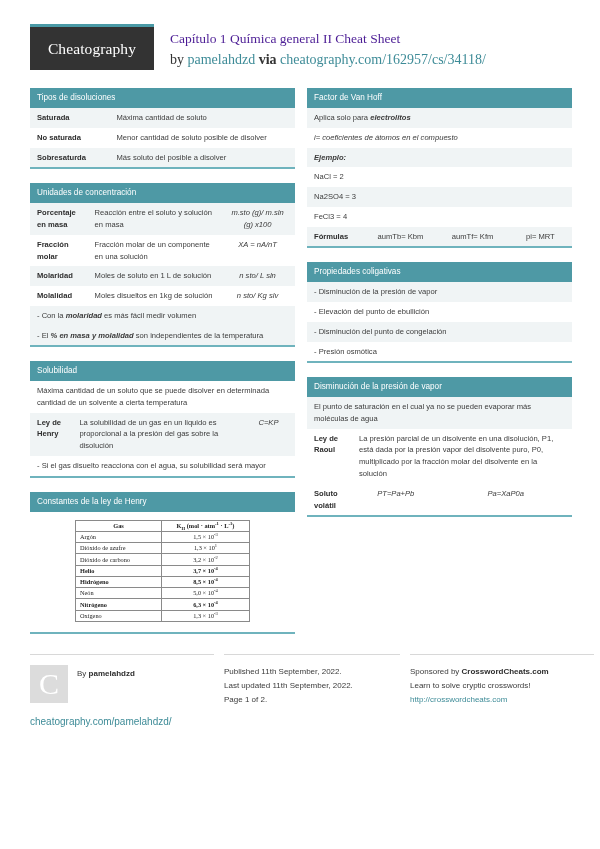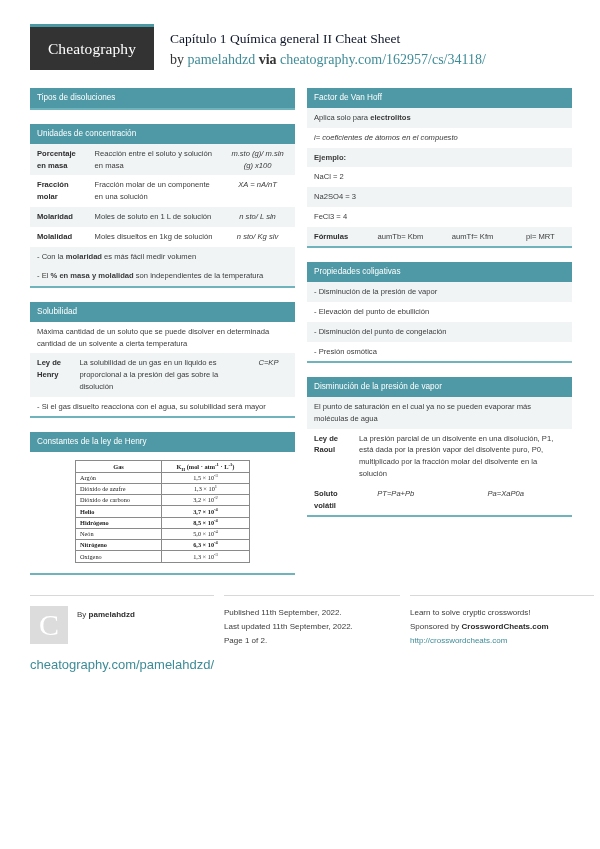--- a/index.html
+++ b/index.html
@@ -38,21 +38,21 @@
     font-size: 15.5px;
     letter-spacing: 0.1px;
   }
   .title-block {
     padding-left: 16px;
     padding-top: 6px;
   }
   .sheet-title {
     font-family: "Liberation Serif", serif;
     font-size: 13.5px;
-    color: #0f172a;
+    color: #4c1d95;
     line-height: 1.35;
   }
   .byline {
     font-family: "Liberation Serif", serif;
     font-size: 14px;
     color: #333;
     line-height: 1.5;
     margin-top: 1px;
   }
   .byline a, .link { color: #3d8b97; text-decoration: none; }
@@ -91,21 +91,21 @@
     vertical-align: top;
     line-height: 1.55;
   }
   tr.odd td { background: #f0f4f5; }
   tr.even td { background: #ffffff; }
   td.k { font-weight: bold; width: 30%; color:#2e2e2e; }
   td.k-narrow { font-weight: bold; width: 20%; color:#2e2e2e; }
   td.desc { width: 46%; }
   td.f { font-style: italic; width: 26%; text-align: center; }
   td.full { width: 100%; }
-  .em { font-weight: bold; }
+  .em { font-weight: bold; font-style: italic; }
   .it { font-style: italic; }
 
   
   .note td { font-size: 7.6px; padding: 5px 7px; }
 
   
   .henry-wrap {
     background: #ffffff;
     padding: 8px 7px 10px 7px;
     display: flex;
@@ -145,21 +145,21 @@
     background: #dcdcdc;
     color: #ffffff;
     font-family: "Liberation Serif", serif;
     font-size: 30px;
     line-height: 38px;
     text-align: center;
     flex: none;
   }
   .by { font-size: 8px; color: #3b3b3b; padding-top: 4px; }
   .by b { color:#2e2e2e; }
-  .profile-link { font-size: 13px; color: #3d8b97; text-decoration: none; display:block; margin-top: 13px; }
+  .profile-link { font-size: 10px; color: #3d8b97; text-decoration: none; display:block; margin-top: 13px; }
   .fline { font-size: 8px; color: #3b3b3b; line-height: 1.75; }
   .fline a { color:#3d8b97; text-decoration:none; }
   .fline b { color:#2e2e2e; }
 </style>
 </head>
 <body>
 
 <div class="page">
 
   <div class="header">
@@ -171,20 +171,36 @@
       <div class="byline"><span>by </span><a class="link" href="#">pamelahdzd</a><b> via </b><a class="link" href="#">cheatography.com/162957/cs/34118/</a></div>
     </div>
   </div>
 
   <div class="columns">
 
     <div class="col">
 
       <div class="block">
         <div class="block-title">Tipos de disoluciones</div>
+        <table class="rows">
+          <tbody>
+              <tr class="odd">
+            <td class="k">Saturada</td>
+            <td>Máxima cantidad de soluto</td>
+          </tr>
+          <tr class="even">
+            <td class="k">No saturada</td>
+            <td>Menor cantidad de soluto posible de disolver</td>
+          </tr>
+          <tr class="odd">
+            <td class="k">Sobresaturda</td>
+            <td>Más soluto del posible a disolver</td>
+          </tr>
+        </tbody>
+          </table>
       </div>
 
       <div class="block">
         <div class="block-title">Unidades de concentración</div>
         <table class="rows">
           <tbody>
               <tr class="odd">
             <td class="k-narrow">Porcentaje en masa</td>
             <td class="desc">Reacción entre el soluto y solución en masa</td>
             <td class="f">m.sto (g)/ m.sln (g) x100</td>
@@ -365,19 +381,19 @@
         <div class="by"><span>By </span><b>pamelahdzd</b></div>
       </div>
       <a class="profile-link" href="#">cheatography.com/pamelahdzd/</a>
     </div>
     <div class="fcol f2">
       <div class="fline">Published 11th September, 2022.</div>
       <div class="fline">Last updated 11th September, 2022.</div>
       <div class="fline">Page 1 of 2.</div>
     </div>
     <div class="fcol f3">
+      <div class="fline"><span>Sponsored by </span><b>CrosswordCheats.com</b></div>
       <div class="fline">Learn to solve cryptic crosswords!</div>
-      <div class="fline"><span>Sponsored by </span><b>CrosswordCheats.com</b></div>
       <div class="fline"><a href="#">http://crosswordcheats.com</a></div>
     </div>
   </div>
 
 </div>
 
 </body></html>

